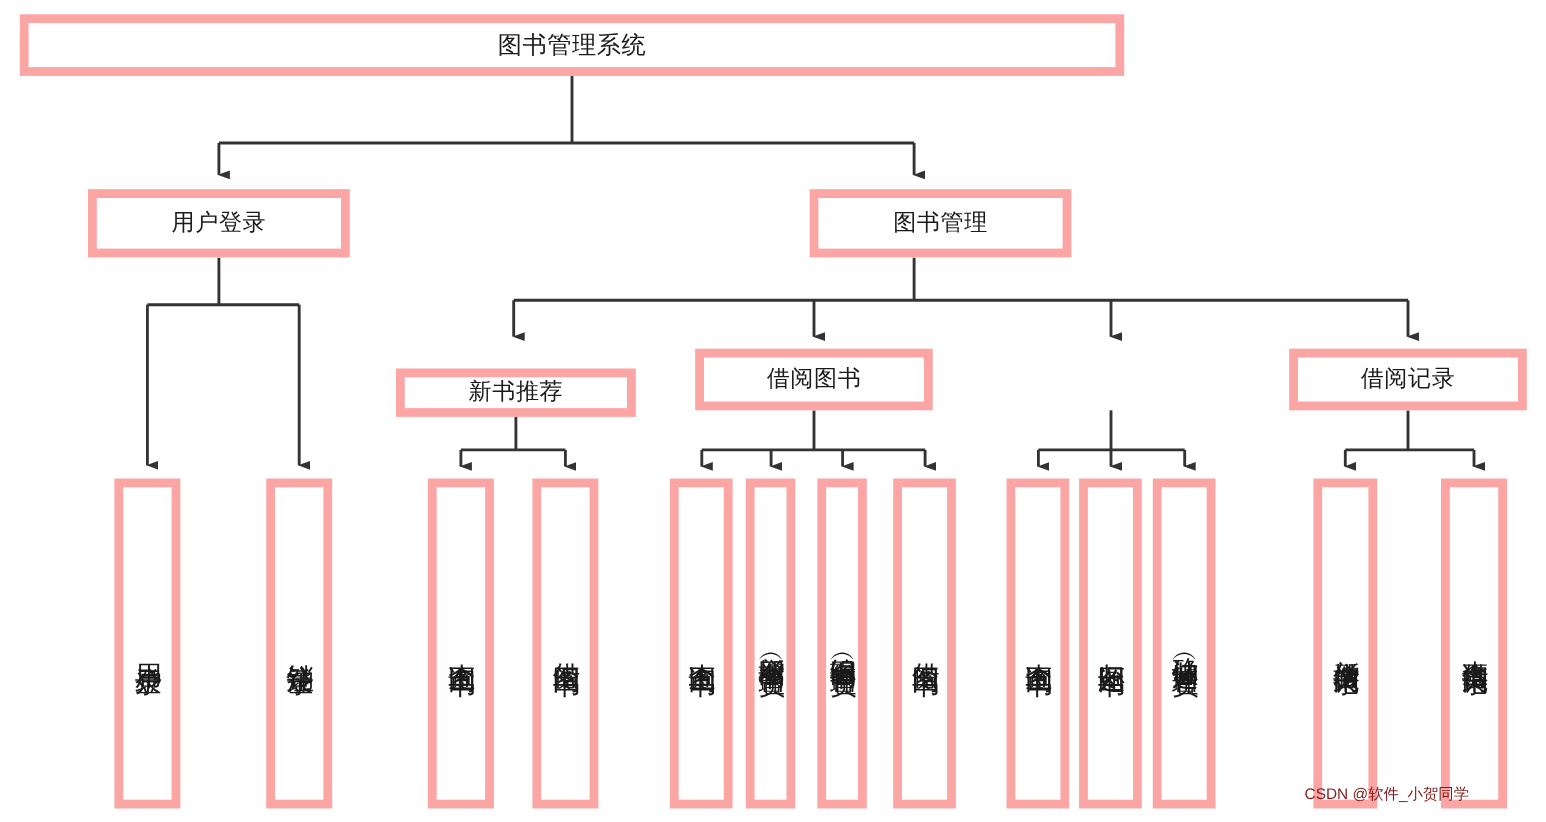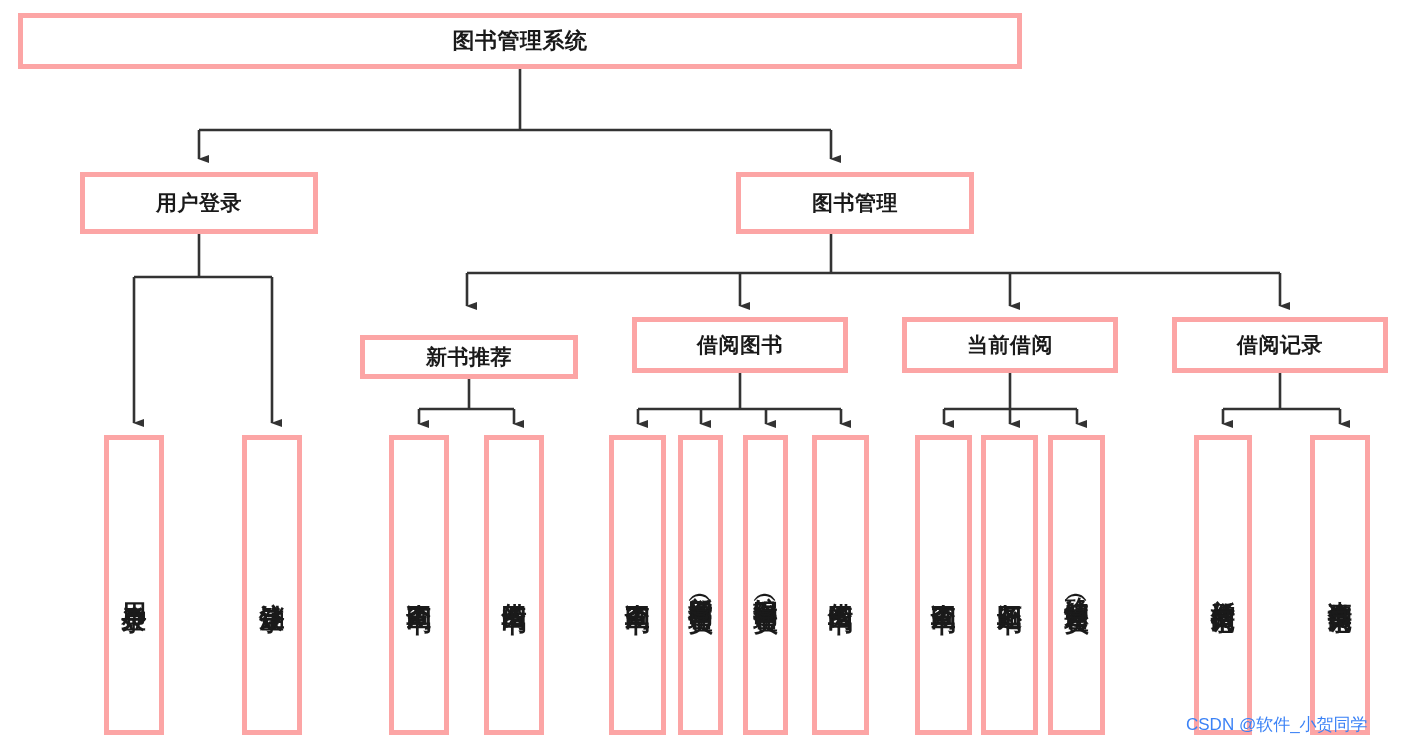--- a/index.html
+++ b/index.html
@@ -23,27 +23,26 @@
     left: 0;
     top: 0;
     width: 1405px;
     height: 747px;
     pointer-events: none;
   }
   .node {
     position: absolute;
     box-sizing: border-box;
     background: #ffffff;
-    border: 5px solid #fca5a5;
+    border: 8px solid #fca5a5;
     display: flex;
     align-items: center;
     justify-content: center;
     color: #1a1a1a;
     z-index: 2;
-    font-weight: bold;
   }
   .node-label {
     display: block;
     text-align: center;
     line-height: 1.12;
     letter-spacing: 0.5px;
   }
   
   .node.horiz .node-label {
     writing-mode: horizontal-tb;
@@ -66,22 +65,22 @@
     letter-spacing: 2px;
     white-space: nowrap;
   }
   .node.vert.tall .node-label {
     font-size: 24px;
   }
   #watermark {
     position: absolute;
     left: 1186px;
     top: 713px;
-    font-size: 17px;
-    color: #3b82f6;
+    font-size: 14px;
+    color: #7f1d1d;
     white-space: nowrap;
     z-index: 5;
     font-family: "Liberation Sans", "DejaVu Sans", sans-serif;
   }
 </style>
 </head>
 <body>
 
 <div id="diagram-canvas">
 
@@ -145,23 +144,20 @@
   <div class="node horiz" style="left:736px; top:172px; width:238px; height:62px;">
     <span class="node-label">图书管理</span>
   </div>
 
   <div class="node horiz" style="left:360px; top:335px; width:218px; height:44px;">
     <span class="node-label">新书推荐</span>
   </div>
   <div class="node horiz" style="left:632px; top:317px; width:216px; height:56px;">
     <span class="node-label">借阅图书</span>
   </div>
-  <div class="node horiz" style="left:902px; top:317px; width:216px; height:56px;">
-    <span class="node-label">当前借阅</span>
-  </div>
   <div class="node horiz" style="left:1172px; top:317px; width:216px; height:56px;">
     <span class="node-label">借阅记录</span>
   </div>
 
   <div class="node vert" style="left:104px; top:435px; width:60px; height:300px;">
     <span class="node-label">用户登录</span>
   </div>
   <div class="node vert" style="left:242px; top:435px; width:60px; height:300px;">
     <span class="node-label">注销登录</span>
   </div>

